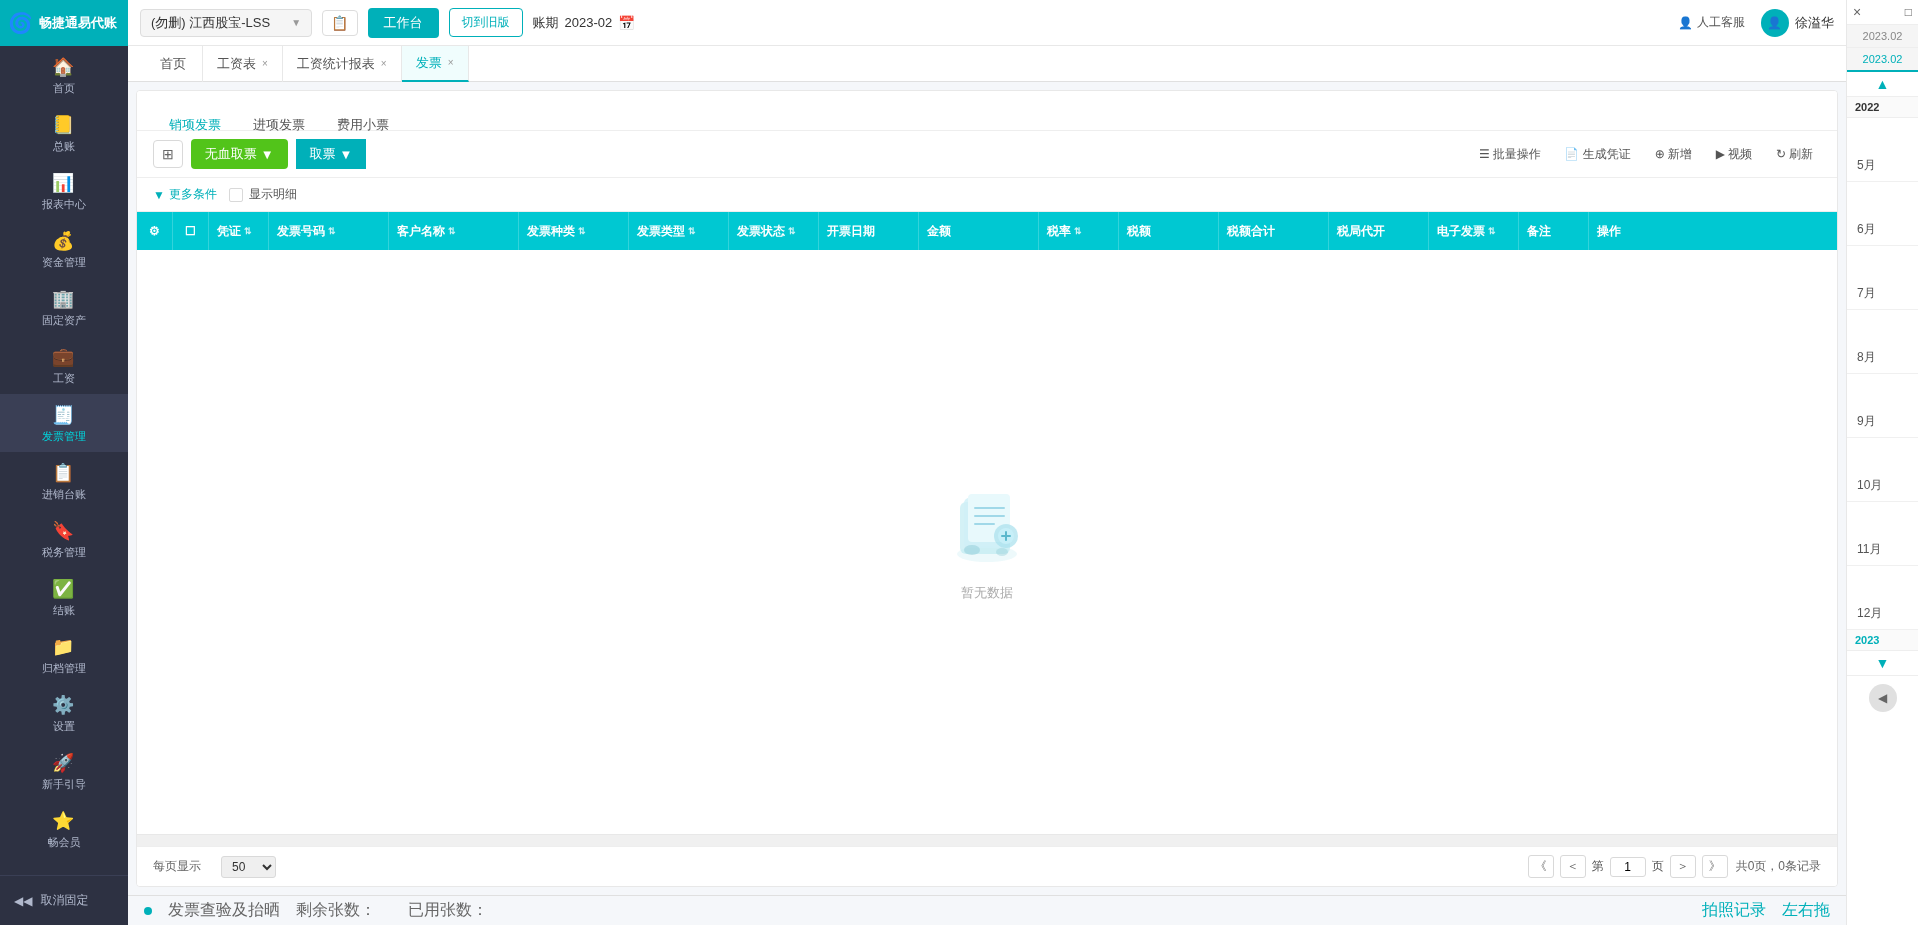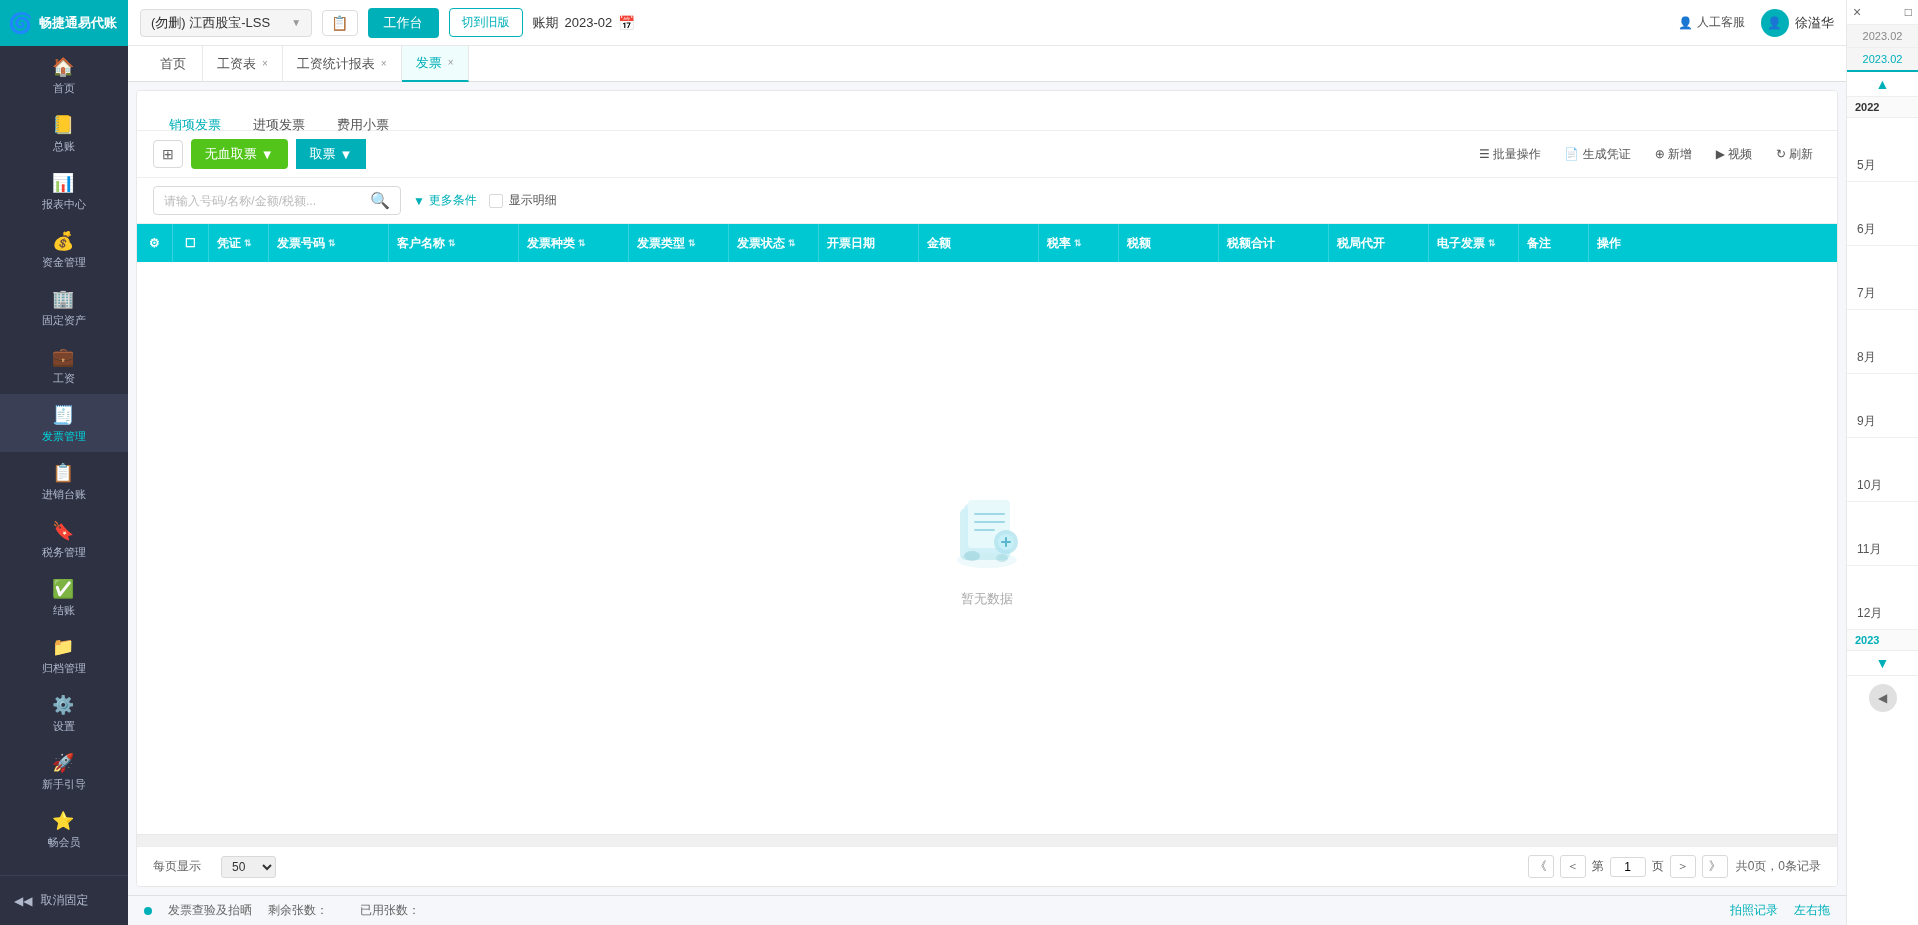--- a/index.html
+++ b/index.html
@@ -454,21 +454,21 @@
     }
 
     
     .status-bar {
       height: 30px;
       background: #f5f7fa;
       border-top: 1px solid #e0e0e0;
       display: flex;
       align-items: center;
       padding: 0 16px;
-      font-size: 12px;
+      font-size: 16px;
       color: #666;
       flex-shrink: 0;
       gap: 16px;
     }
     .status-dot { width: 8px; height: 8px; background: #00b0b9; border-radius: 50%; display: inline-block; }
     .status-bar-right { margin-left: auto; display: flex; gap: 16px; color: #00b0b9; cursor: pointer; }
 
     
     .right-panel {
       width: 72px;
@@ -727,24 +727,20 @@
             <span>视频</span>
           </button>
           <button class="btn-icon-text">
             <span>↻</span>
             <span>刷新</span>
           </button>
         </div>
       </div>
 
       <div class="search-bar">
-        <div class="search-input-wrap">
-          <input type="text" placeholder="请输入号码/名称/金额/税额..." style="">
-          <span style="color:#bbb;">🔍</span>
-        </div>
         <button class="filter-btn">
           <span>▼</span>
           <span>更多条件</span>
         </button>
         <div class="show-detail-wrap">
           <span class="checkbox-custom"></span>
           <span>显示明细</span>
         </div>
       </div>
 

